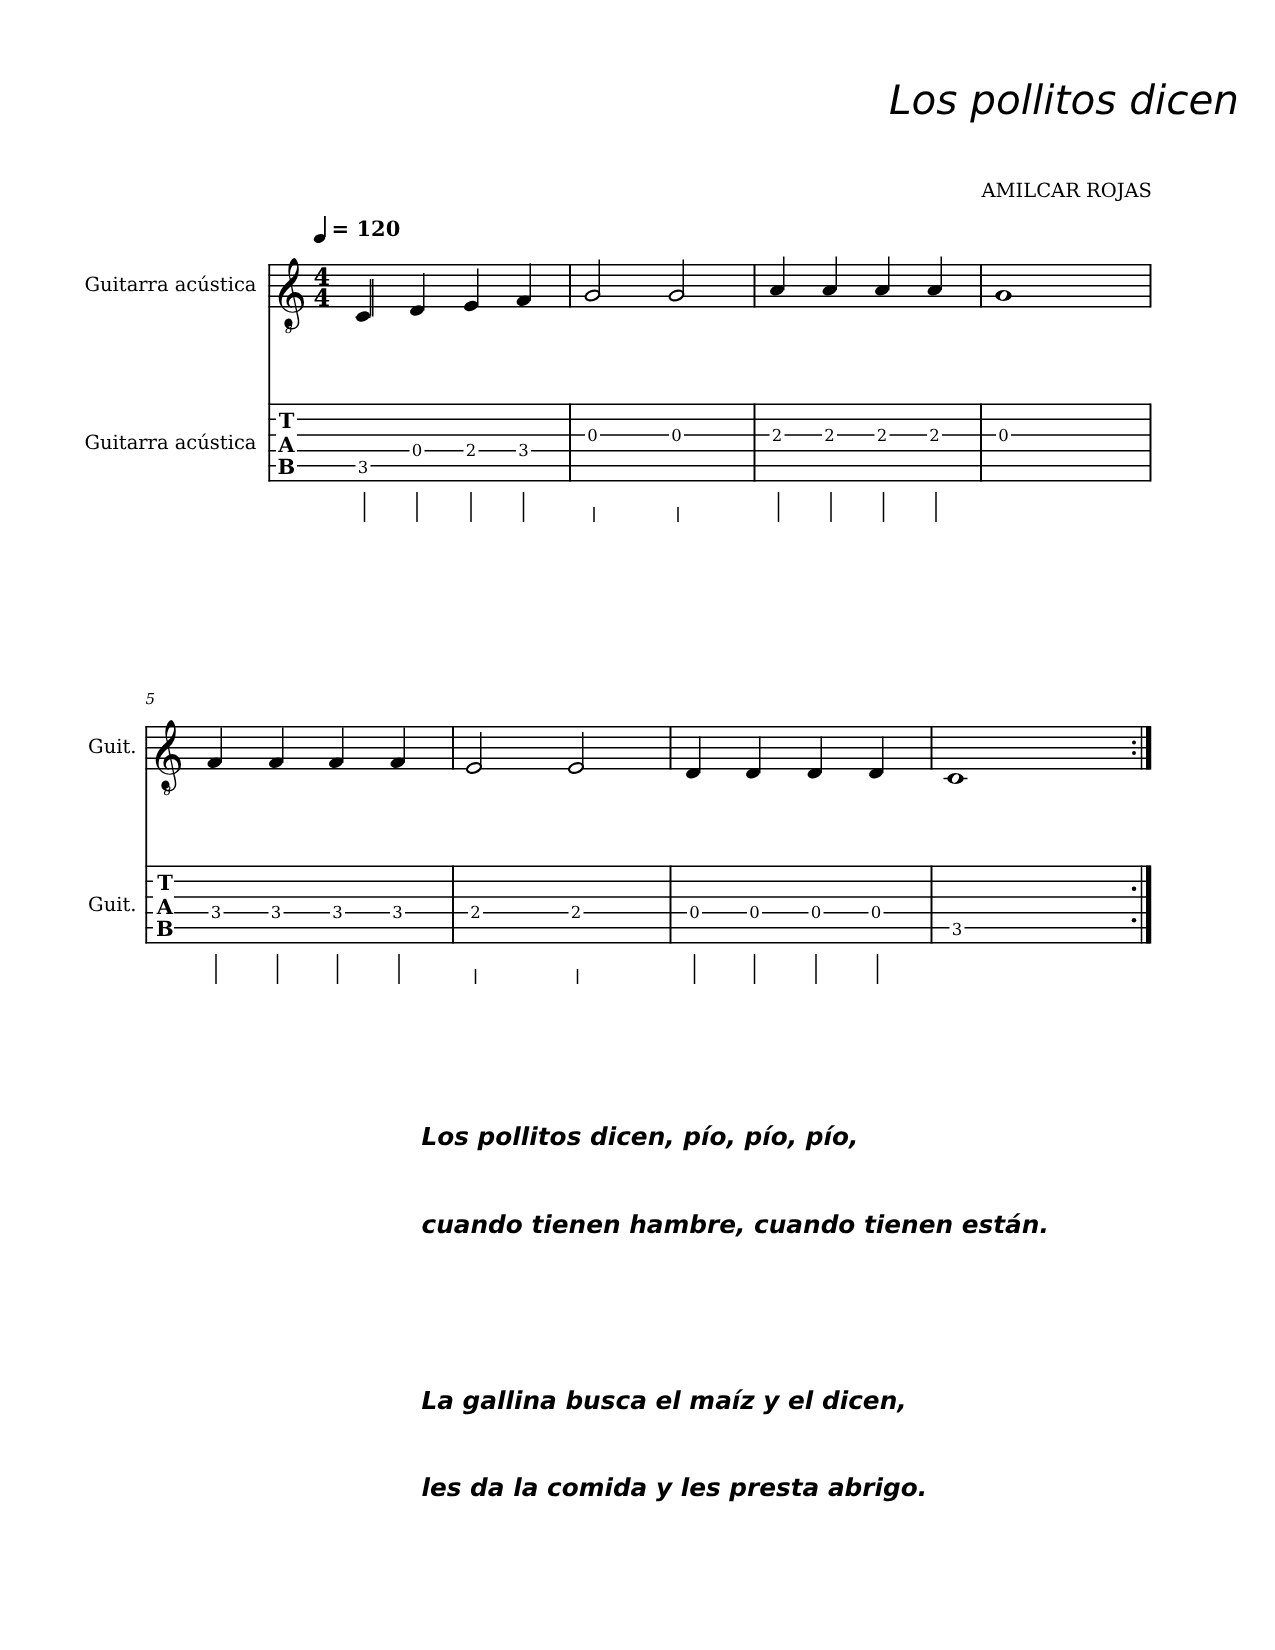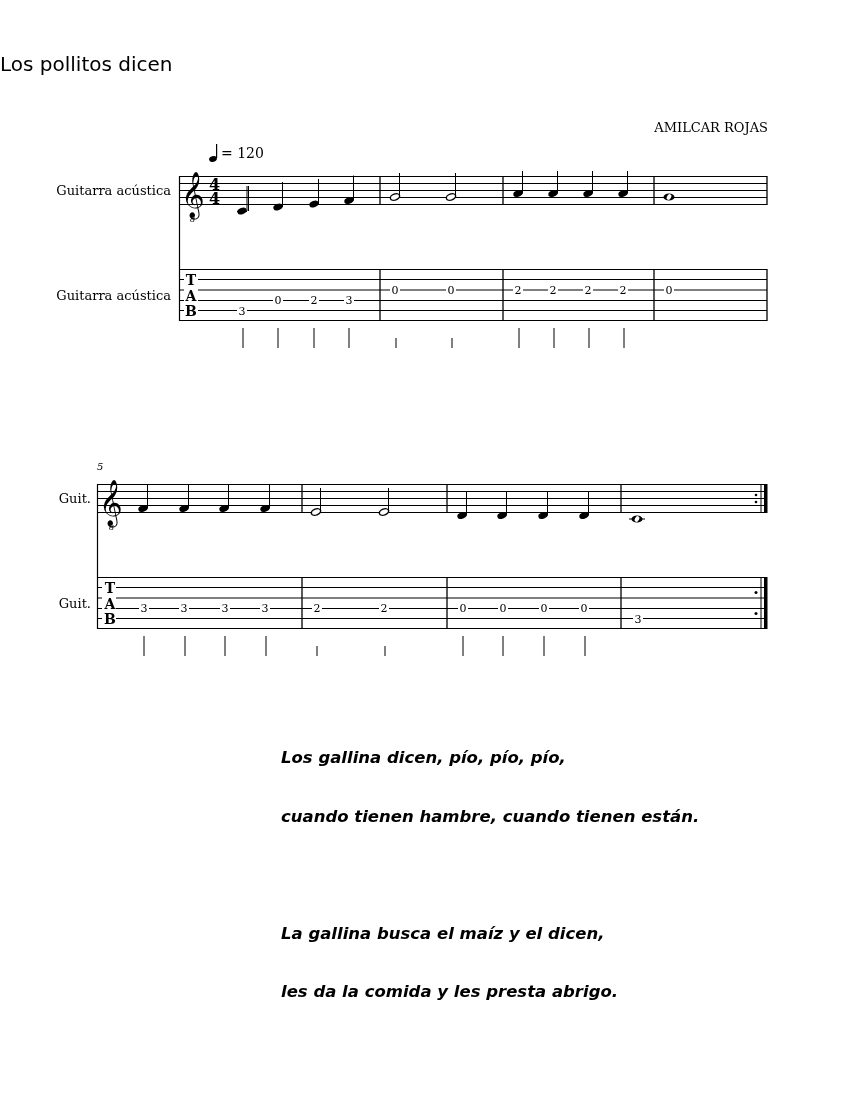--- a/index.html
+++ b/index.html
@@ -1,21 +1,21 @@
 <!DOCTYPE html>
 <html><head>
 <meta charset="utf-8">
 <style>
   html, body { margin:0; padding:0; background:#fff; }
   body { width:850px; height:1100px; position:relative; overflow:hidden; color:#000; }
   .abs { position:absolute; }
-  .title { left:0; width:826px; top:52px; text-align:left; font-family:"DejaVu Sans", sans-serif; font-size:20px; }
+  .title { left:0; width:826px; top:52px; text-align:right; font-family:"DejaVu Sans", sans-serif; font-size:27px;font-style:italic; }
   .composer { right:82px; top:120px; font-family:"DejaVu Serif", serif; font-size:13px; }
   .instr { font-family:"DejaVu Serif", serif; font-size:13px; text-align:center; }
-  .tempo { font-family:"DejaVu Serif", serif; font-weight:normal; font-size:14px; }
+  .tempo { font-family:"DejaVu Serif", serif; font-weight:bold; font-size:14px; }
   .measno { font-family:"DejaVu Serif", serif; font-style:italic; font-size:10px; }
   .lyrics { left:281px; top:709px; font-family:"DejaVu Sans", sans-serif; font-weight:bold; font-style:italic; font-size:16.5px; line-height:19.5px; }
   .stanza { margin-bottom:19.5px; white-space:pre; }
   svg text { font-family:"DejaVu Serif", serif; }
 </style>
 </head>
 <body>
 
 <div class="abs title">Los pollitos dicen</div>
 <div class="abs composer">AMILCAR ROJAS</div>
@@ -261,21 +261,21 @@
       <line x1="385" y1="206" x2="385" y2="216"></line>
     <line x1="463" y1="196" x2="463" y2="216"></line>
       <line x1="503" y1="196" x2="503" y2="216"></line>
     <line x1="544" y1="196" x2="544" y2="216"></line>
       <line x1="585" y1="196" x2="585" y2="216"></line>
   </g>
 </svg>
 
 <div class="abs lyrics">
   <div class="stanza">
-    <div>Los gallina dicen, pío, pío, pío,</div>
+    <div>Los pollitos dicen, pío, pío, pío,</div>
     <div>cuando tienen hambre, cuando tienen están.</div>
   </div>
   <div class="stanza">
     <div>La gallina busca el maíz y el dicen,</div>
     <div>les da la comida y les presta abrigo.</div>
   </div>
   <div class="stanza">
     <div>Bajo sus dos alas se están quietecitos,</div>
     
   </div>

